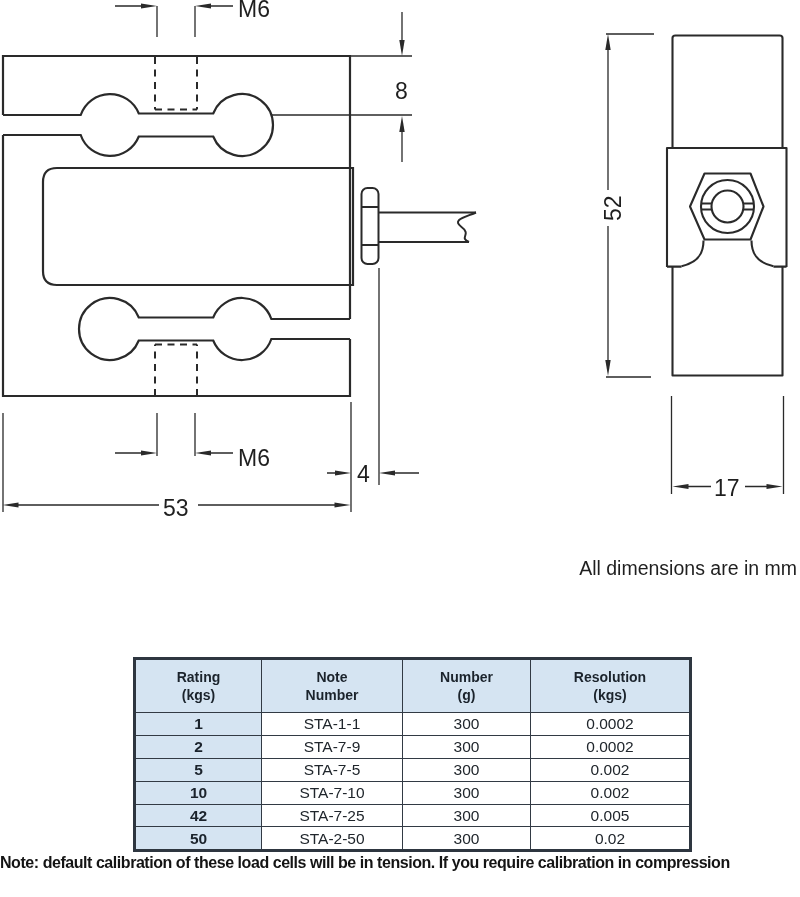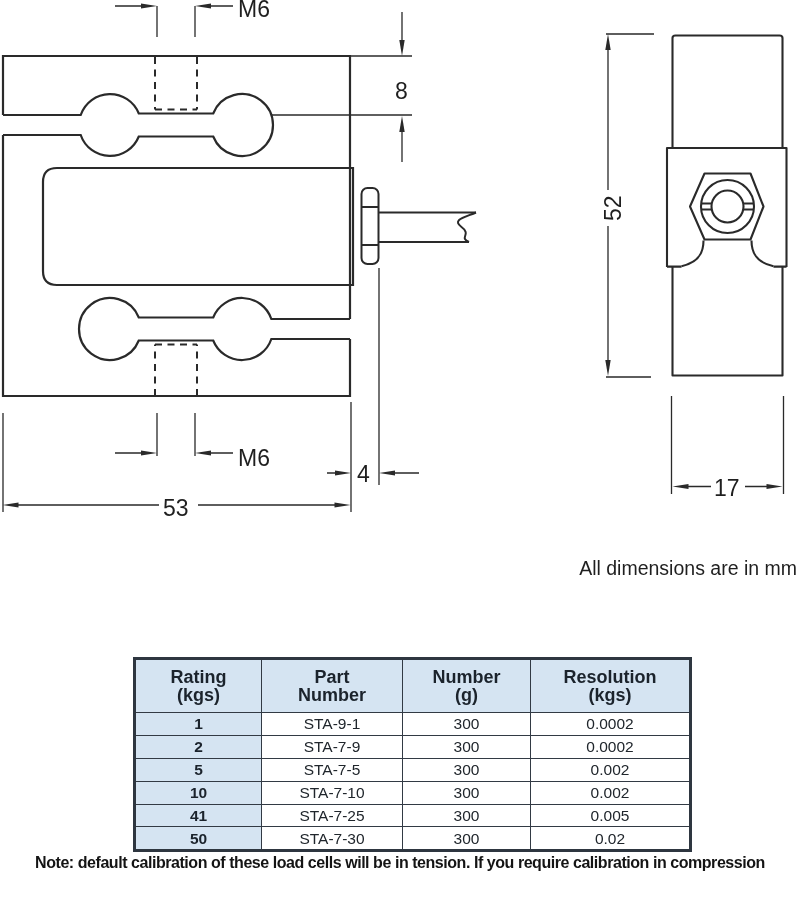--- a/index.html
+++ b/index.html
@@ -6,27 +6,27 @@
   .canvas{position:relative;width:800px;height:897px;background:#ffffff;overflow:hidden;
           font-family:"Liberation Sans",sans-serif;}
   svg{position:absolute;left:0;top:0;}
   svg text{font-family:"Liberation Sans",sans-serif;fill:#1f1f1f;}
 
   
   table.spec{position:absolute;left:133px;top:657px;width:556px;border-collapse:collapse;
              table-layout:fixed;border:3px solid #2e3640;}
   table.spec th, table.spec td{border:1.6px solid #323a44;text-align:center;vertical-align:middle;
              padding:0;overflow:hidden;}
-  table.spec th{height:52px;background:#d5e4f2;color:#1b232c;font-size:18px;font-weight:bold;
+  table.spec th{height:52px;background:#d5e4f2;color:#1b232c;font-size:14px;font-weight:bold;
              white-space:pre-line;line-height:18.5px;}
   table.spec td{height:21.9px;font-size:15.5px;color:#20262c;line-height:21px;background:#ffffff;}
   table.spec td:first-child{background:#d5e4f2;font-weight:bold;color:#1b232c;}
 
   
-  .note{position:absolute;left:0;top:853px;width:800px;text-align:center;font-weight:bold;
+  .note{position:absolute;left:0;top:853px;width:800px;font-weight:bold;
         font-size:16px;letter-spacing:-0.45px;color:#141414;line-height:19px;}
 </style>
 </head>
 <body>
 
 <div class="canvas">
 
   <svg width="800" height="600" viewBox="0 0 800 600">
 
     <g stroke="#2a2a2a" fill="none" stroke-width="2.2" stroke-linejoin="miter">
@@ -134,32 +134,32 @@
     <colgroup>
       <col style="width:127px">
       <col style="width:141px">
       <col style="width:128px">
       <col style="width:160px">
     </colgroup>
     <thead>
       <tr id="header-row">
           <th>Rating
 (kgs)</th>
-          <th>Part
+          <th>Note
 Number</th>
           <th>Number
 (g)</th>
           <th>Resolution
 (kgs)</th>
         </tr>
     </thead>
     <tbody id="table-body">
         <tr>
           <td>1</td>
-          <td>STA-9-1</td>
+          <td>STA-1-1</td>
           <td>300</td>
           <td>0.0002</td>
         </tr>
         <tr>
           <td>2</td>
           <td>STA-7-9</td>
           <td>300</td>
           <td>0.0002</td>
         </tr>
         <tr>
@@ -168,28 +168,28 @@
           <td>300</td>
           <td>0.002</td>
         </tr>
         <tr>
           <td>10</td>
           <td>STA-7-10</td>
           <td>300</td>
           <td>0.002</td>
         </tr>
         <tr>
-          <td>41</td>
+          <td>42</td>
           <td>STA-7-25</td>
           <td>300</td>
           <td>0.005</td>
         </tr>
         <tr>
           <td>50</td>
-          <td>STA-7-30</td>
+          <td>STA-2-50</td>
           <td>300</td>
           <td>0.02</td>
         </tr>
       </tbody>
   </table>
 
   <div class="note">
     <div>Note: default calibration of these load cells will be in tension. If you require calibration in compression</div>
   </div>
 

